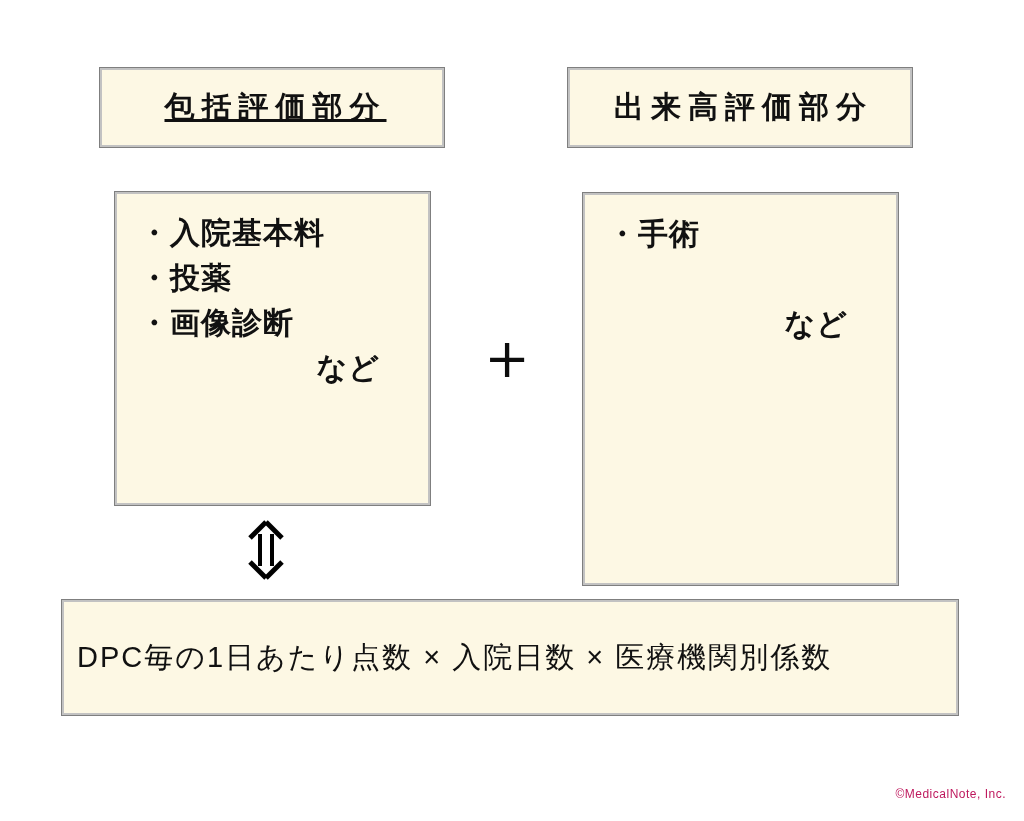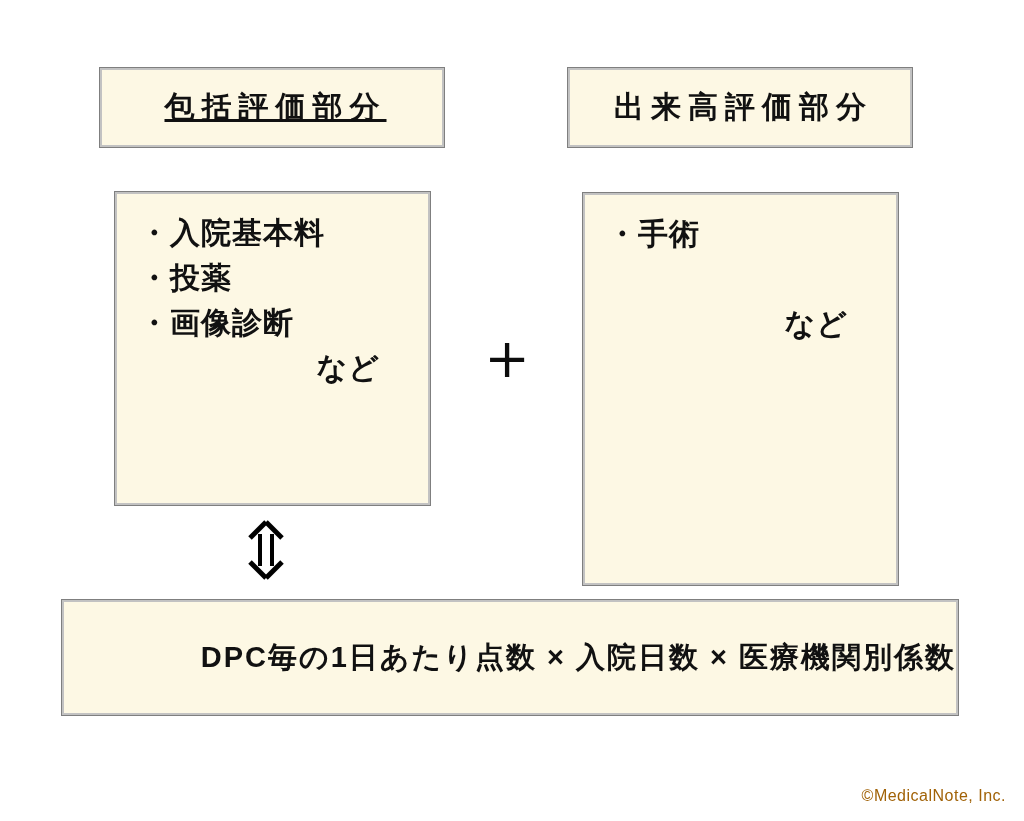--- a/index.html
+++ b/index.html
@@ -71,36 +71,36 @@
     width: 42px;
     height: 62px;
   }
   .formula-box {
     left: 62px;
     top: 600px;
     width: 896px;
     height: 115px;
     display: flex;
     align-items: center;
-    justify-content: flex-end;
+    justify-content: flex-start;
     font-size: 29px;
-    font-weight: bold;
+    font-weight: normal;
     letter-spacing: 2px;
     white-space: nowrap;
     padding-left: 13px;
   }
   .footer-credit {
     position: absolute;
     left: 0;
     right: 18px;
     top: 787px;
     text-align: right;
-    font-size: 16px;
+    font-size: 12px;
     letter-spacing: 0.5px;
-    color: #a16207;
+    color: #be185d;
   }
 </style>
 </head>
 <body>
 
 <div class="canvas">
 
   <div class="box header-box header-left">
     <span>包括評価部分</span>
   </div>

